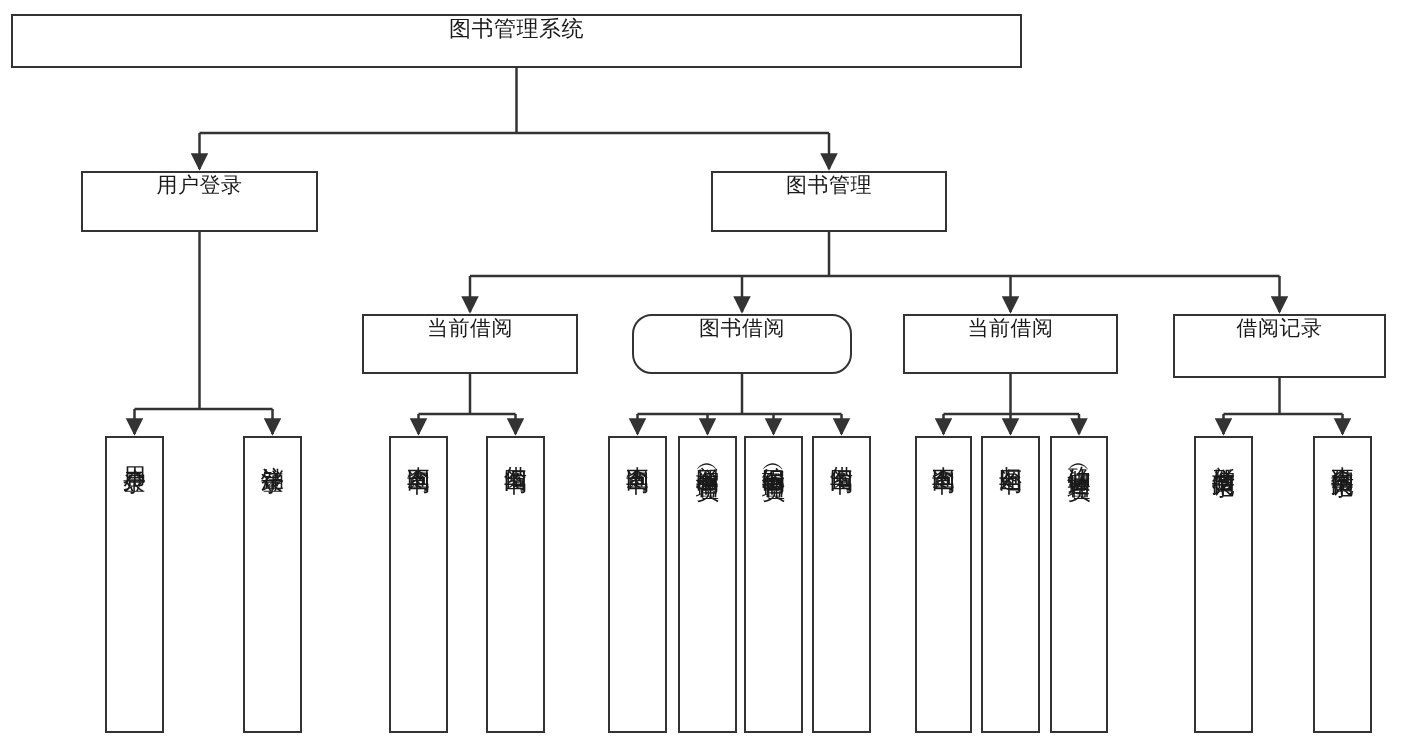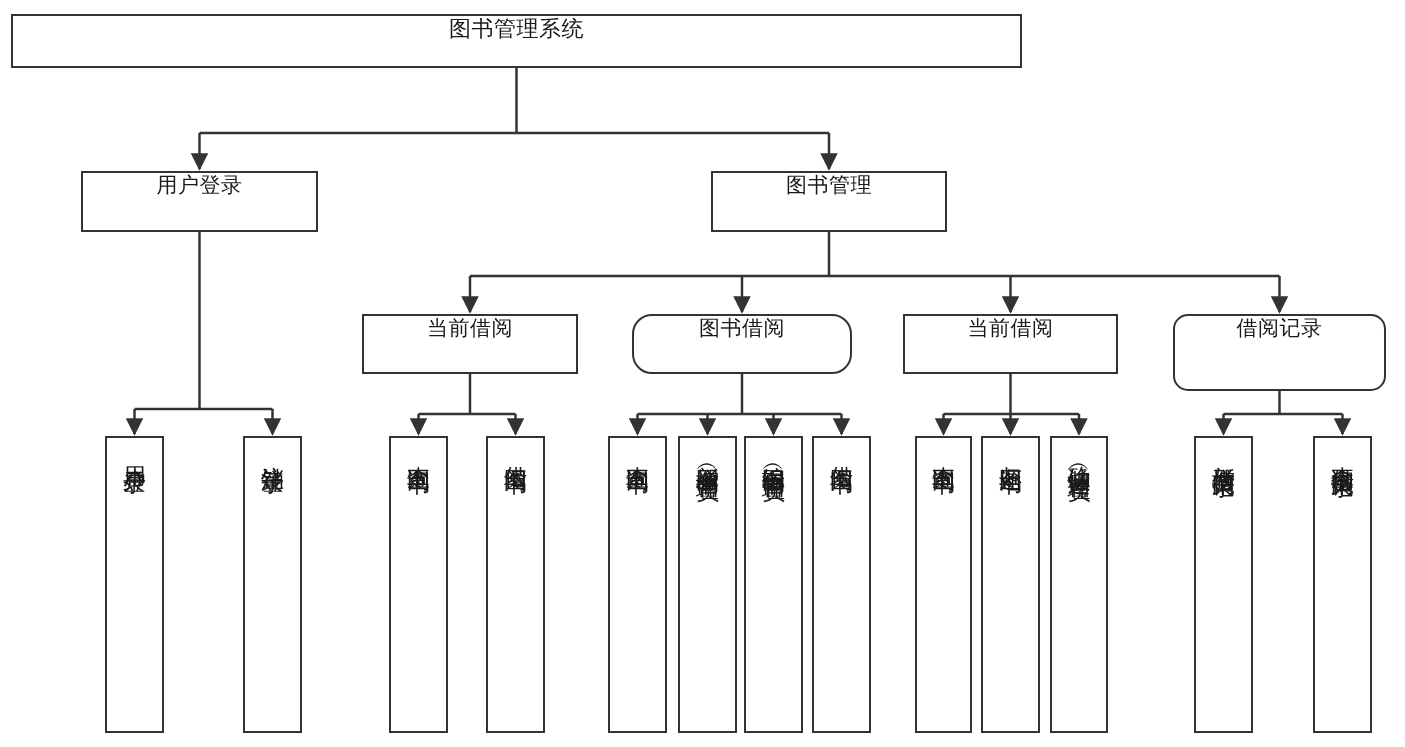--- a/index.html
+++ b/index.html
@@ -131,21 +131,21 @@
       </div>
       <div class="node horiz" style="left: 362px; top: 314px; width: 216px; height: 60px;">
         <span class="label">当前借阅</span>
       </div>
       <div class="node horiz" style="left: 632px; top: 314px; width: 220px; height: 60px; border-radius: 20px;">
         <span class="label">图书借阅</span>
       </div>
       <div class="node horiz" style="left: 903px; top: 314px; width: 215px; height: 60px;">
         <span class="label">当前借阅</span>
       </div>
-      <div class="node horiz" style="left: 1173px; top: 314px; width: 213px; height: 77px; border-radius: 15px;">
+      <div class="node horiz" style="left: 1173px; top: 314px; width: 213px; height: 64px;">
         <span class="label">借阅记录</span>
       </div>
       <div class="node vert" style="left: 105px; top: 436px; width: 59px; height: 297px;">
         <span class="label">用户登录</span>
       </div>
       <div class="node vert" style="left: 243px; top: 436px; width: 59px; height: 297px;">
         <span class="label">注销登录</span>
       </div>
       <div class="node vert" style="left: 389px; top: 436px; width: 59px; height: 297px;">
         <span class="label">查询图书</span>

